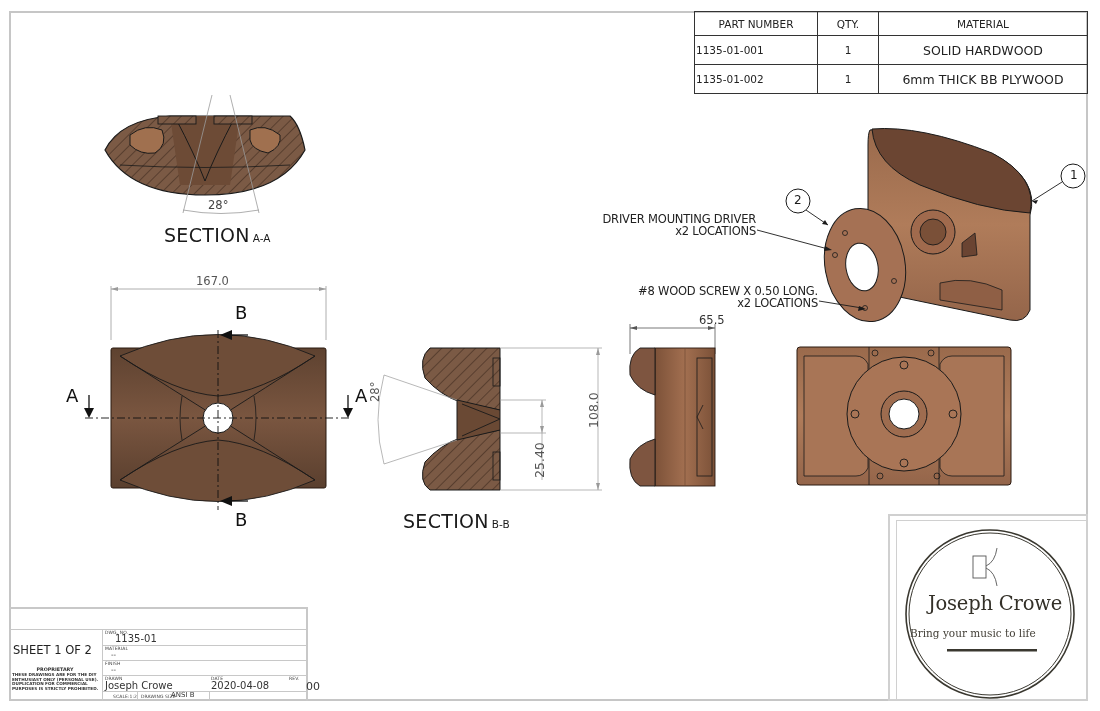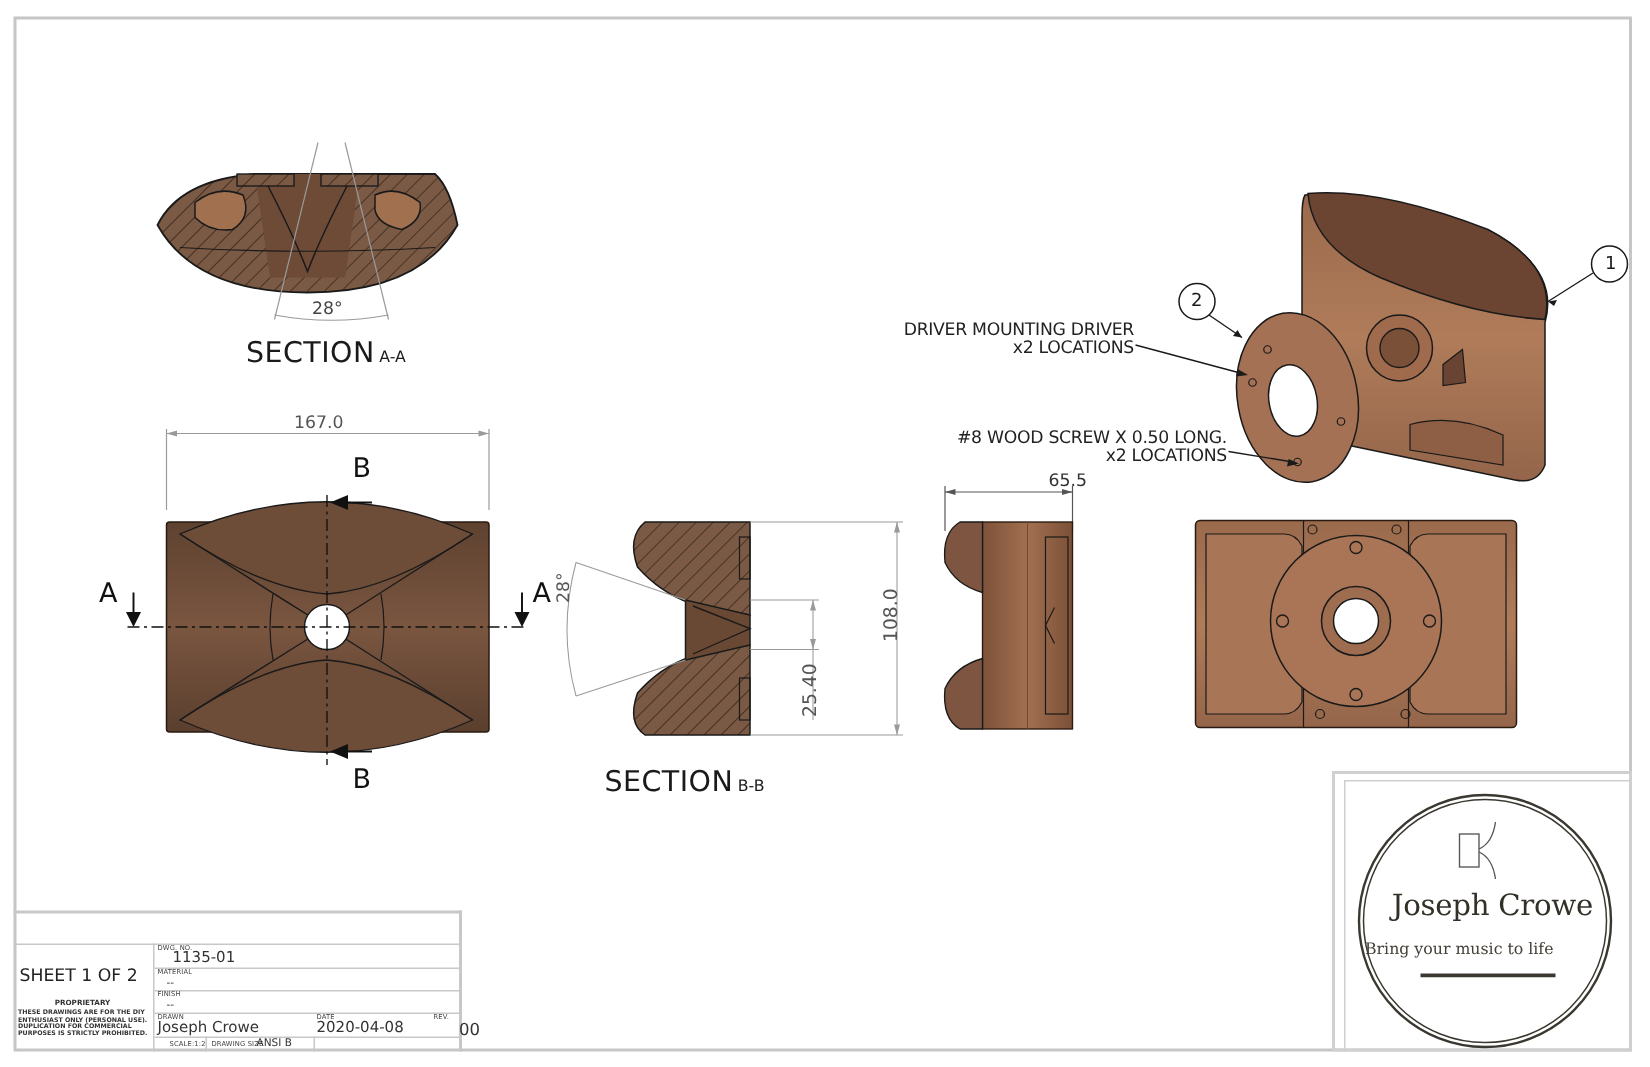--- a/index.html
+++ b/index.html
@@ -54,20 +54,39 @@
   .logo-tag { position: absolute; left: 910px; top: 627px; width: 170px; 
               font-family: "DejaVu Serif", serif; font-size: 10.5px; color: #444038; }
 </style>
 </head>
 <body>
 
 <div class="sheet">
 
   <div class="border-frame"></div>
 
+  <table class="bom">
+    <tbody>
+        <tr>
+      <th style="width:118px">PART NUMBER</th>
+      <th style="width:56px">QTY.</th>
+      <th>MATERIAL</th>
+    </tr>
+    <tr>
+      <td class="pn">1135-01-001</td>
+      <td class="qty">1</td>
+      <td class="mat">SOLID HARDWOOD</td>
+    </tr>
+    <tr>
+      <td class="pn">1135-01-002</td>
+      <td class="qty">1</td>
+      <td class="mat">6mm THICK BB PLYWOOD</td>
+    </tr>
+  </tbody>
+    </table>
 
   <svg width="0" height="0" style="left:0;top:0">
     <defs>
       <linearGradient id="woodDark" x1="0" y1="0" x2="0" y2="1">
         <stop offset="0" stop-color="#5e4230"></stop>
         <stop offset="0.5" stop-color="#7a5640"></stop>
         <stop offset="1" stop-color="#5a3f2e"></stop>
       </linearGradient>
       <linearGradient id="woodMid" x1="0" y1="0" x2="1" y2="0">
         <stop offset="0" stop-color="#7d5239"></stop>

